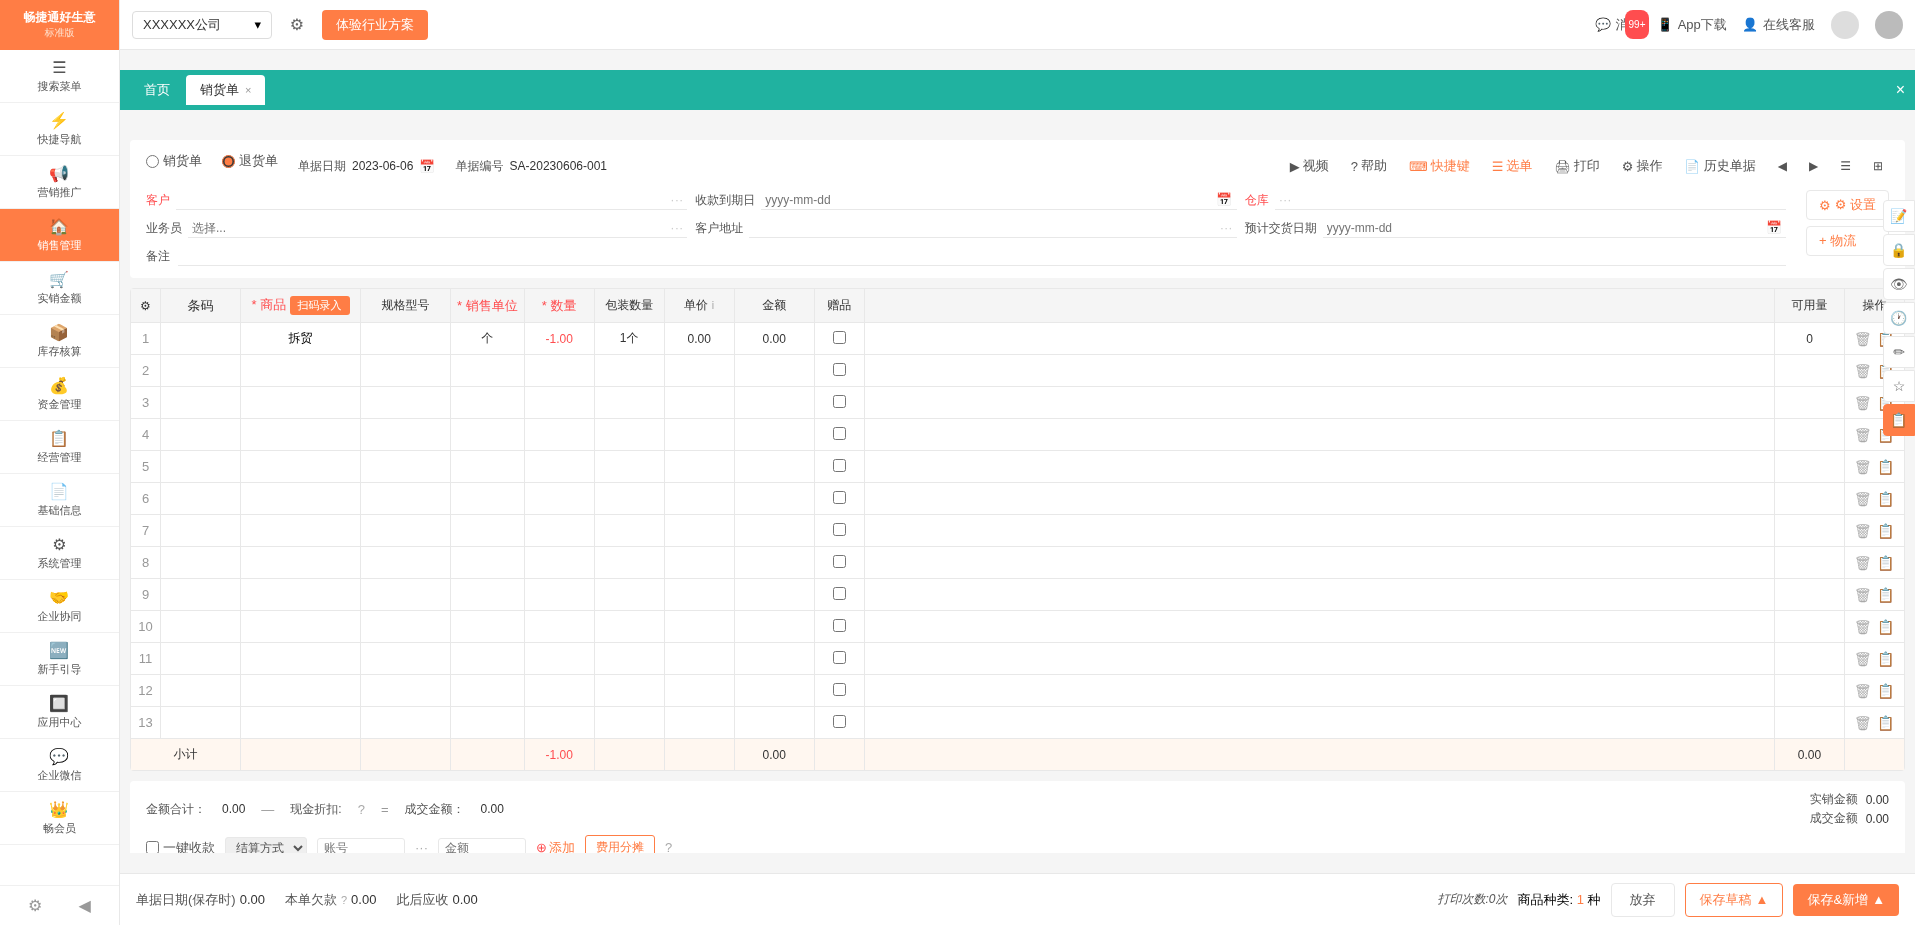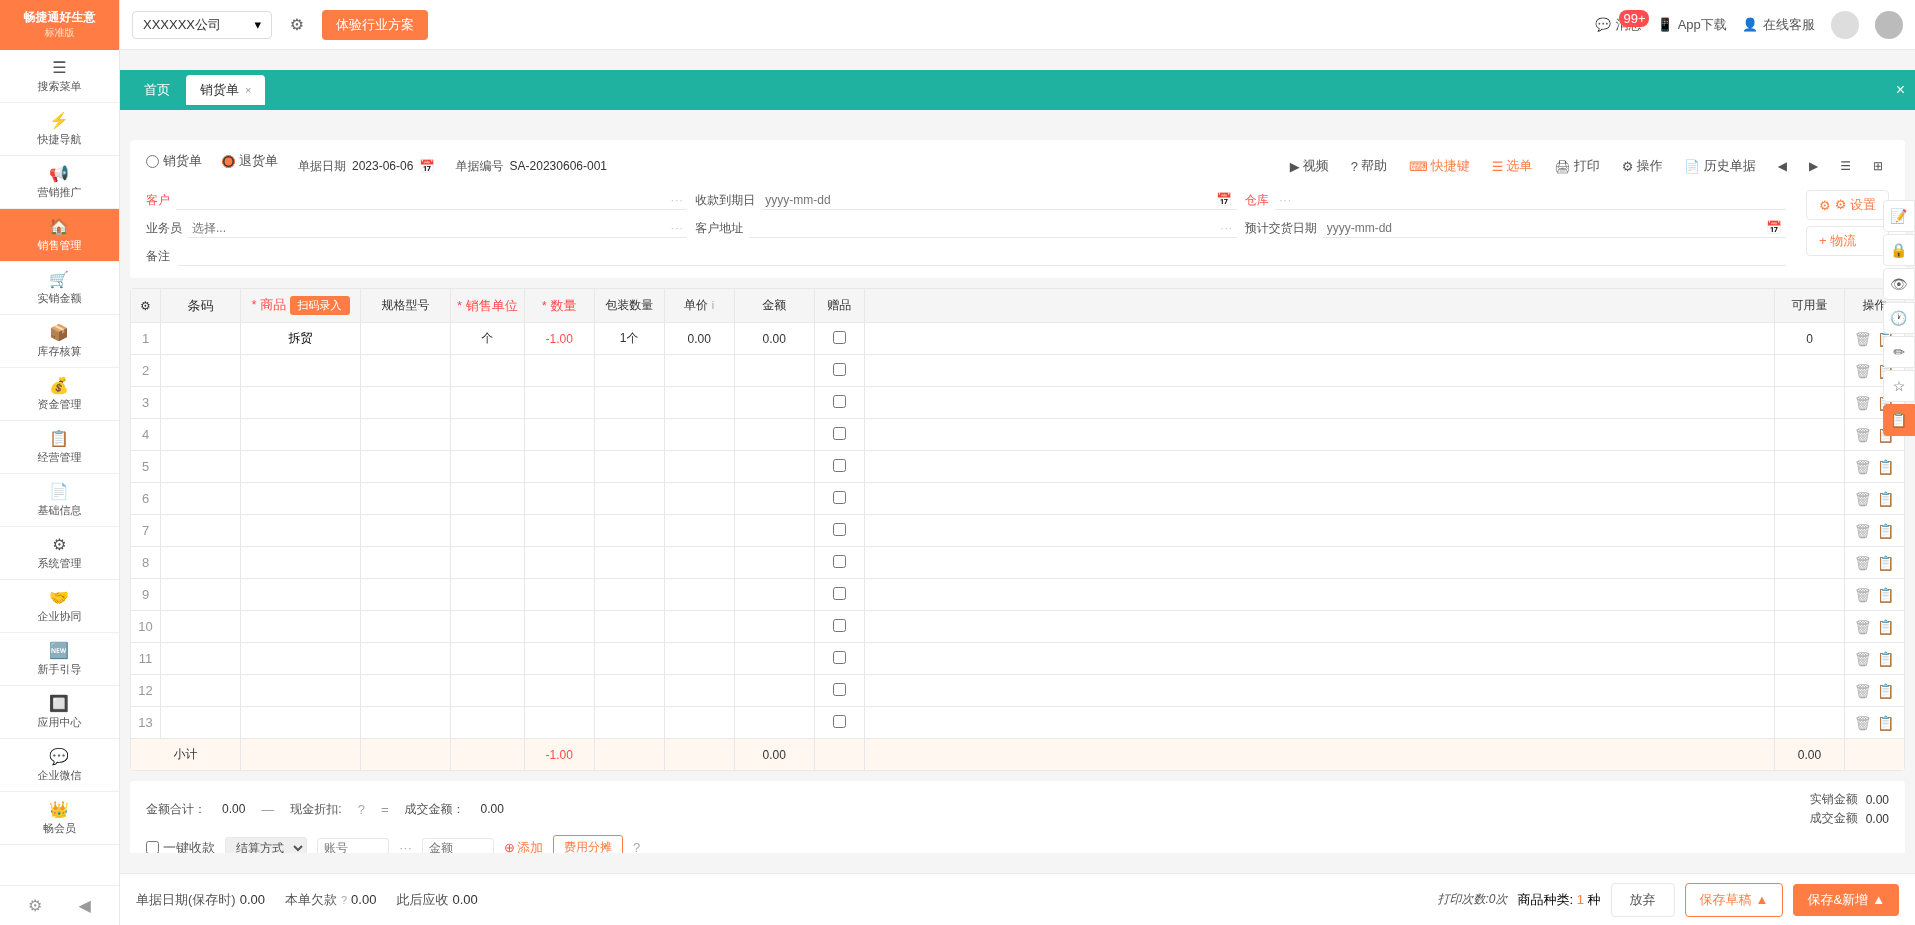--- a/index.html
+++ b/index.html
@@ -21,21 +21,21 @@
     .main { flex: 1; display: flex; flex-direction: column; overflow: hidden; gap: 20px; }
 
     
     .topbar { height: 50px; background: #fff; display: flex; align-items: center; padding: 0 12px; border-bottom: 1px solid #e8e8e8; gap: 10px; }
     .company-select { display: flex; align-items: center; gap: 4px; border: 1px solid #ddd; border-radius: 4px; padding: 4px 10px; cursor: pointer; min-width: 140px; justify-content: space-between; }
     .company-name { font-size: 13px; color: #333; }
     .gear-btn { width: 30px; height: 30px; display: flex; align-items: center; justify-content: center; cursor: pointer; color: #666; font-size: 16px; }
     .trial-btn { background: #ff7d45; color: #fff; border: none; border-radius: 4px; padding: 6px 14px; cursor: pointer; font-size: 13px; }
     .topbar-right { margin-left: auto; display: flex; align-items: center; gap: 16px; }
     .topbar-right-item { display: flex; align-items: center; gap: 4px; cursor: pointer; color: #555; font-size: 12px; position: relative; }
-    .badge { background: #ff4d4f; color: #fff; font-size: 13px; border-radius: 8px; padding: 1px 4px; position: absolute; top: -6px; right: -8px; }
+    .badge { background: #ff4d4f; color: #fff; font-size: 10px; border-radius: 8px; padding: 9px 4px; position: absolute; top: -6px; right: -8px; }
     .avatar { width: 28px; height: 28px; border-radius: 50%; background: #ddd; }
 
     
     .tabbar { height: 40px; background: #20b2a0; display: flex; align-items: center; padding: 0 10px; gap: 2px; position: relative; }
     .tab { padding: 6px 14px; color: #fff; cursor: pointer; border-radius: 4px 4px 0 0; font-size: 13px; display: flex; align-items: center; gap: 6px; }
     .tab.home { background: transparent; }
     .tab.active { background: #fff; color: #333; }
     .tab-close { font-size: 11px; color: #999; cursor: pointer; }
     .tabbar-close { margin-left: auto; color: #fff; cursor: pointer; font-size: 16px; }
 
@@ -76,21 +76,21 @@
     
     .footer-summary { background: #fff; border-radius: 4px; padding: 10px 16px; }
     .summary-row1 { display: flex; align-items: center; gap: 16px; margin-bottom: 8px; }
     .summary-label { color: #555; font-size: 12px; }
     .summary-value { color: #333; font-size: 12px; font-weight: 500; }
     .dash { color: #999; }
     .equal { color: #999; }
     .payment-row { display: flex; align-items: center; gap: 10px; margin-bottom: 6px; }
     .checkbox-label { display: flex; align-items: center; gap: 4px; font-size: 12px; color: #555; cursor: pointer; }
     .select-mini { border: 1px solid #e8e8e8; border-radius: 3px; padding: 2px 6px; font-size: 12px; color: #555; }
-    .input-mini { border: 1px solid #e8e8e8; border-radius: 3px; padding: 2px 6px; font-size: 12px; color: #555; width: 72px; }
+    .input-mini { border: 1px solid #e8e8e8; border-radius: 3px; padding: 2px 6px; font-size: 12px; color: #555; width: 88px; }
     .add-btn { background: transparent; border: none; color: #ff7d45; cursor: pointer; font-size: 12px; display: flex; align-items: center; gap: 2px; }
     .expense-btn { border: 1px solid #ff7d45; color: #ff7d45; background: #fff; border-radius: 3px; padding: 3px 10px; font-size: 12px; cursor: pointer; }
 
     
     .bottombar { height: 52px; background: #fff; border-top: 1px solid #e8e8e8; display: flex; align-items: center; padding: 0 16px; gap: 20px; }
     .bottom-stat { display: flex; align-items: center; gap: 4px; font-size: 12px; color: #555; }
     .bottom-stat-value { color: #333; font-weight: 500; }
     .bottom-right { margin-left: auto; display: flex; align-items: center; gap: 10px; }
     .discard-btn { border: 1px solid #e8e8e8; background: #fff; color: #555; border-radius: 4px; padding: 7px 18px; font-size: 13px; cursor: pointer; }
     .save-draft-btn { border: 1px solid #ff7d45; background: #fff; color: #ff7d45; border-radius: 4px; padding: 7px 14px; font-size: 13px; cursor: pointer; display: flex; align-items: center; gap: 4px; }

